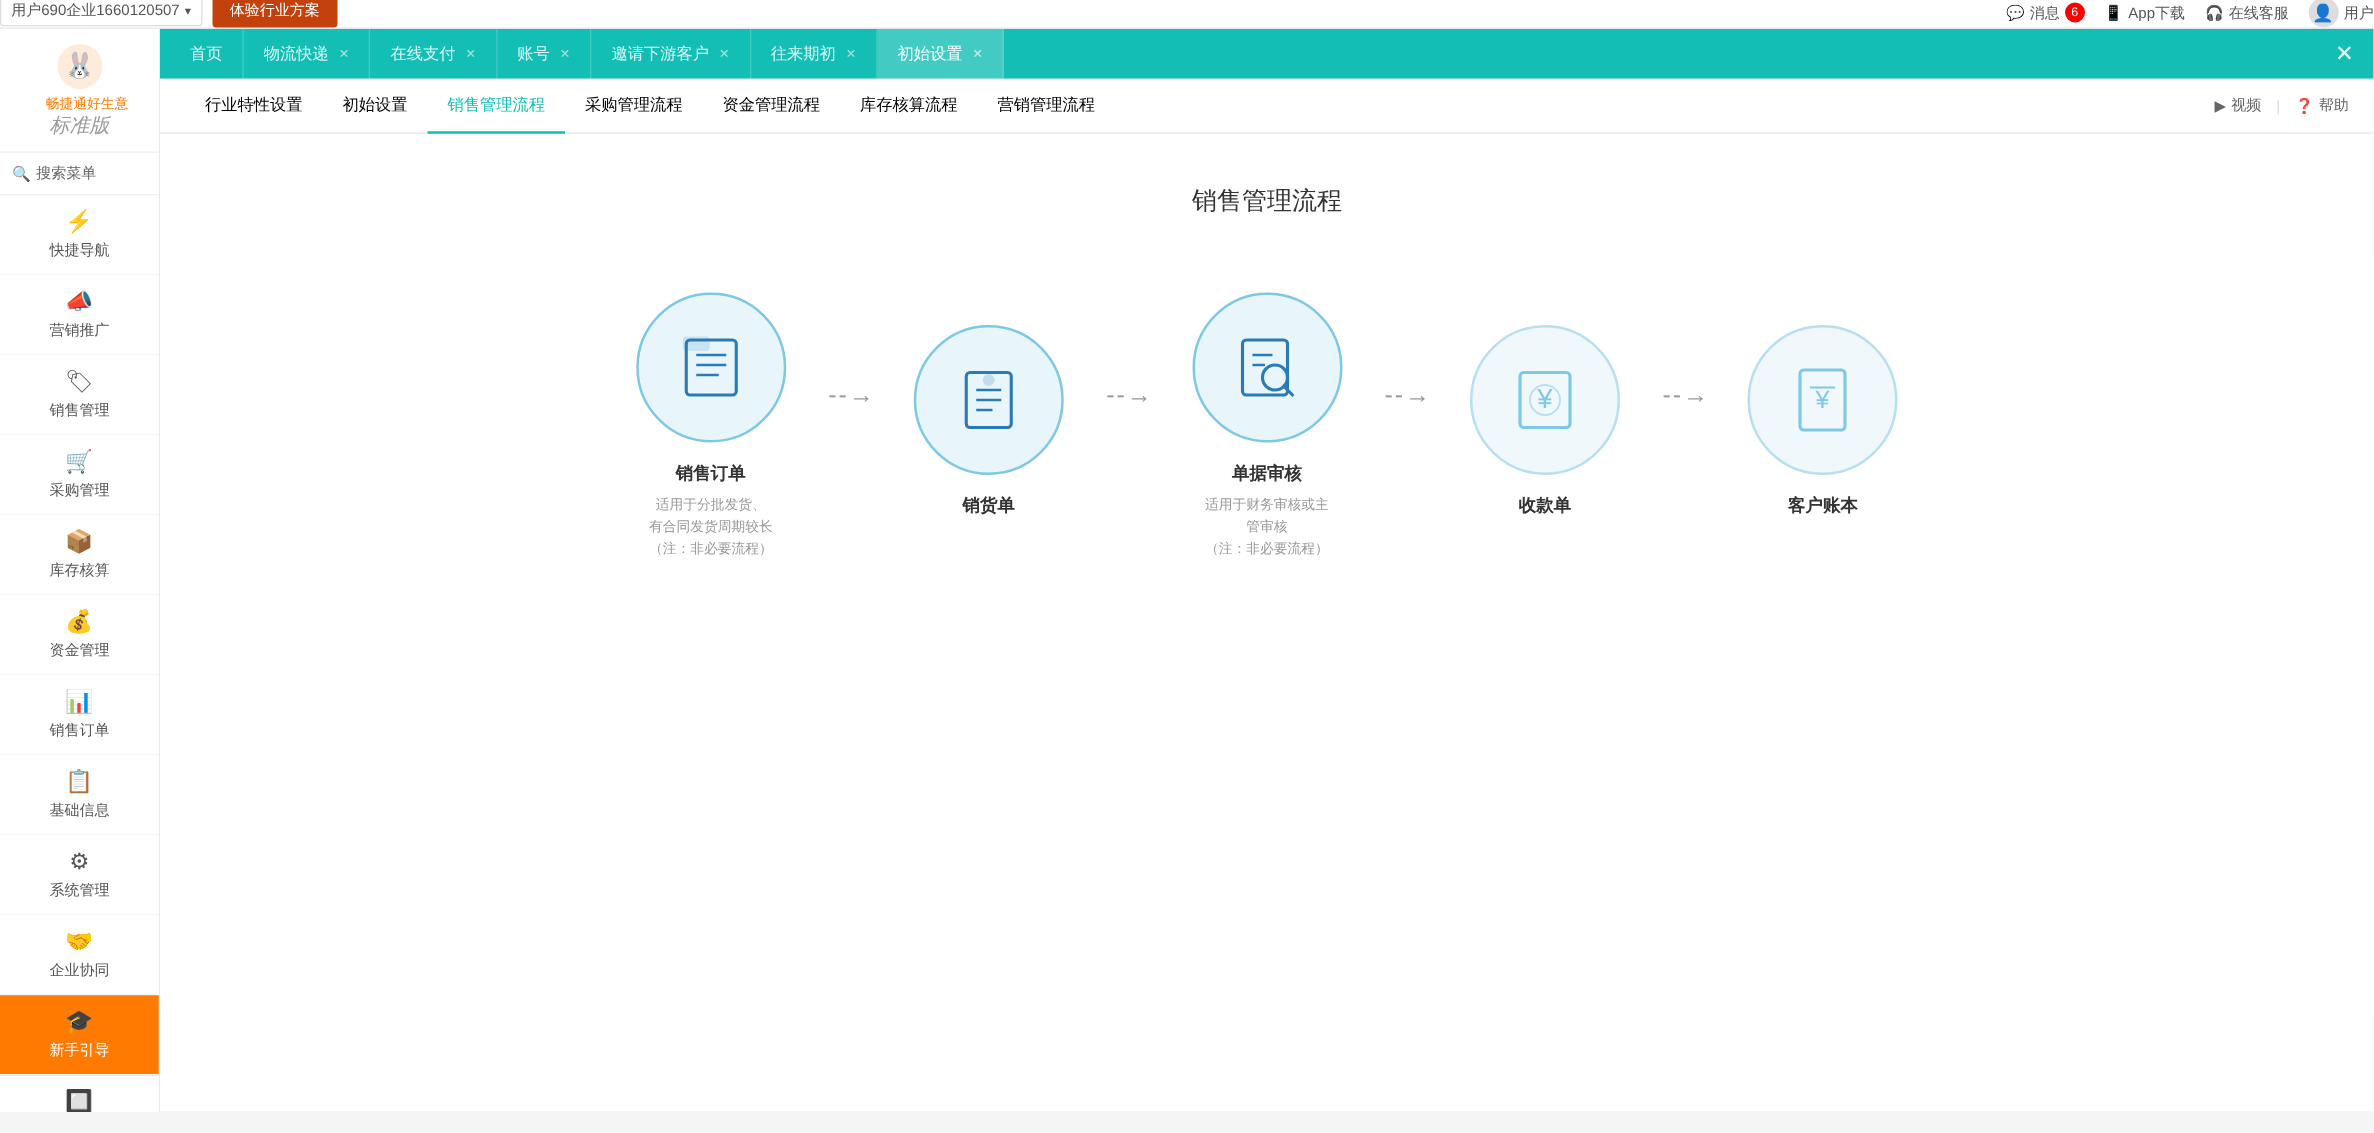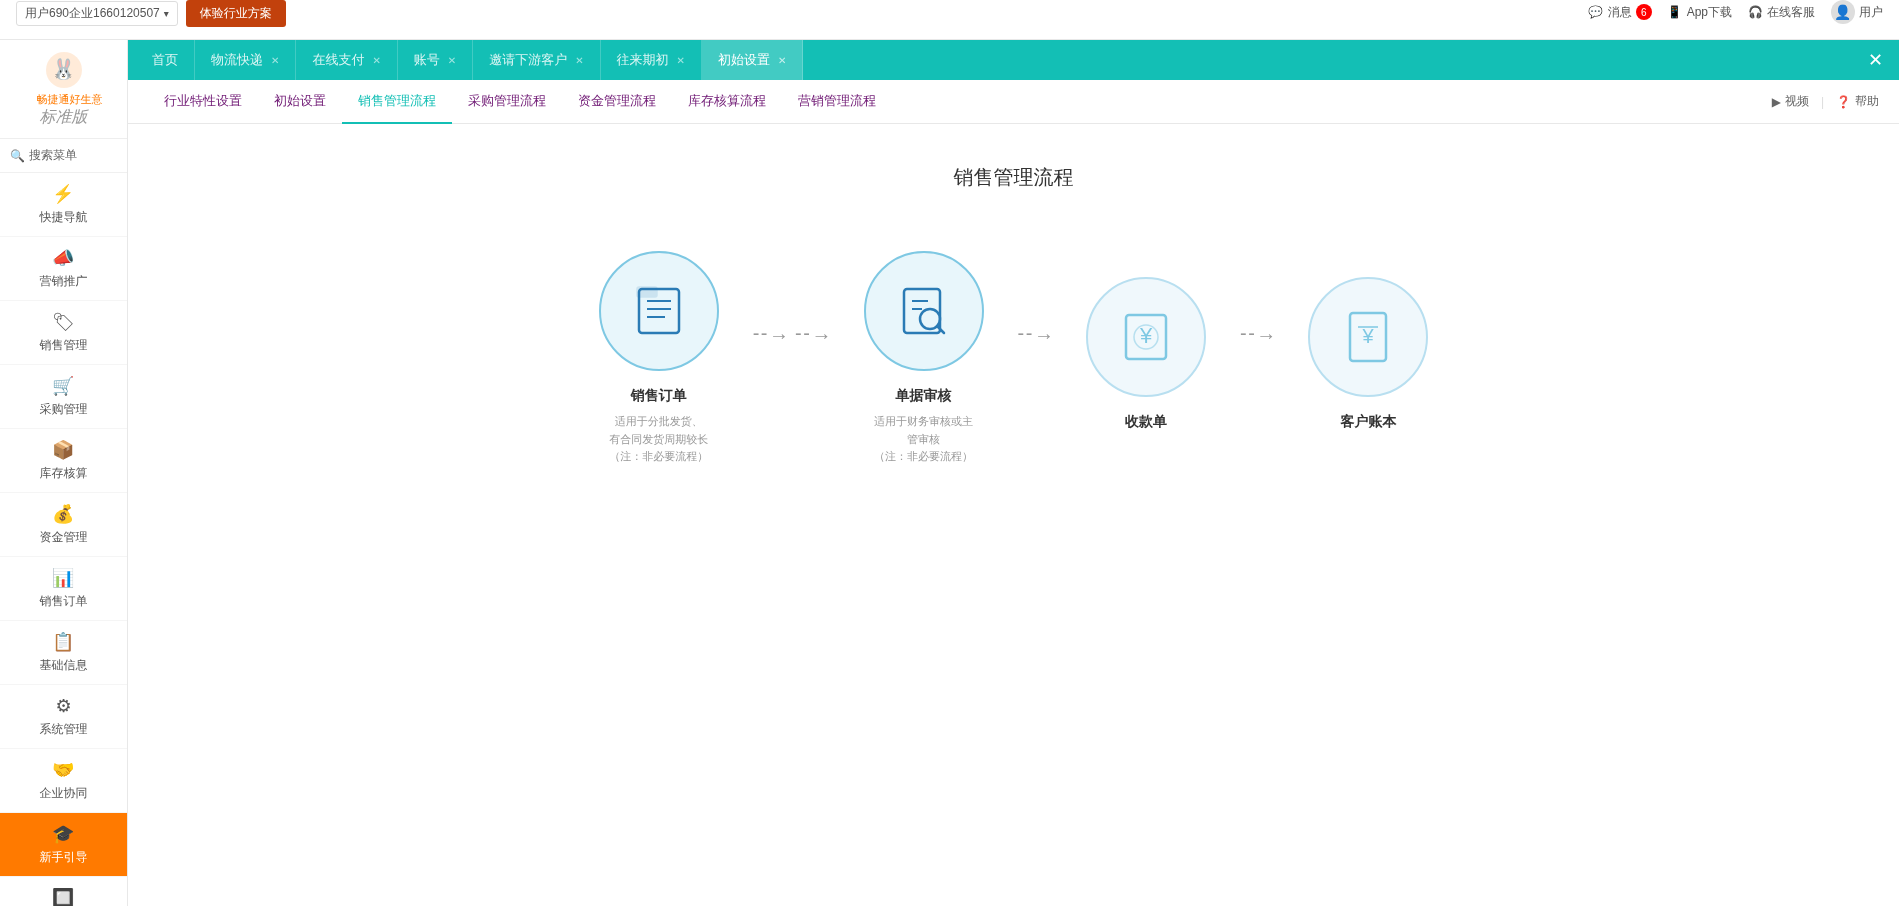--- a/index.html
+++ b/index.html
@@ -1,26 +1,26 @@
 <!DOCTYPE html>
 <html><head>
   <meta charset="utf-8">
   <style>
     * { margin: 0; padding: 0; box-sizing: border-box; }
     body { font-family: "Microsoft YaHei", "PingFang SC", sans-serif; font-size: 13px; color: #333; background: #f5f5f5; width: 1899px; min-height: 906px; }
 
     
     .top-bar {
-      height: 40px;
+      height: 23px;
       background: #fff;
       border-bottom: 1px solid #e8e8e8;
       display: flex;
-      align-items: flex-start;
+      align-items: flex-end;
       justify-content: space-between;
-      padding: 0 16px;
+      padding: 0 0;
     }
     .top-bar-left { display: flex; align-items: center; gap: 8px; }
     .user-selector {
       display: flex; align-items: center; border: 1px solid #ddd; border-radius: 3px;
       padding: 3px 8px; cursor: pointer; font-size: 12px; color: #555; gap: 4px;
     }
     .try-btn {
       background: #c2410c; color: #fff; border: none; border-radius: 3px;
       padding: 5px 14px; font-size: 12px; cursor: pointer;
     }
@@ -85,21 +85,21 @@
     
     .page-content { flex: 1; background: #fff; overflow-y: auto; }
 
     
     .sub-tabs {
       display: flex; align-items: center; border-bottom: 1px solid #e8e8e8;
       padding: 0 20px; justify-content: space-between;
     }
     .sub-tabs-left { display: flex; }
     .sub-tab {
-      padding: 12px 16px; font-size: 13px; color: #701a75; cursor: pointer;
+      padding: 12px 16px; font-size: 13px; color: #000000; cursor: pointer;
       border-bottom: 2px solid transparent; margin-bottom: -1px;
     }
     .sub-tab.active { color: #13bfb5; border-bottom-color: #13bfb5; font-weight: 500; }
     .sub-tabs-right { display: flex; align-items: center; gap: 12px; font-size: 12px; color: #666; }
     .sub-tab-help { display: flex; align-items: center; gap: 4px; cursor: pointer; }
 
     
     .flow-container {
       padding: 40px 60px;
     }
@@ -313,20 +313,33 @@
                 <line x1="18" y1="36" x2="36" y2="36" stroke="#2a7bb5" stroke-width="2"></line>
                 <rect x="8" y="6" width="20" height="10" rx="2" fill="#2a7bb5" opacity="0.15" stroke="#2a7bb5" stroke-width="1.5"></rect>
               </svg>
             </div>
             <div class="step-name">销售订单</div>
             <div class="step-desc">适用于分批发货、<br>有合同发货周期较长<br>（注：非必要流程）</div>
           </div>
 
           <div class="flow-arrow">- - →</div>
 
+          <div class="flow-step">
+            <div class="step-circle">
+              <svg width="60" height="60" viewBox="0 0 60 60" fill="none">
+                <rect x="12" y="8" width="36" height="44" rx="3" stroke="#2a7bb5" stroke-width="2.5" fill="none"></rect>
+                <line x1="20" y1="22" x2="40" y2="22" stroke="#2a7bb5" stroke-width="2"></line>
+                <line x1="20" y1="30" x2="40" y2="30" stroke="#2a7bb5" stroke-width="2"></line>
+                <line x1="20" y1="38" x2="33" y2="38" stroke="#2a7bb5" stroke-width="2"></line>
+                <circle cx="30" cy="14" r="4" fill="#2a7bb5" opacity="0.2" stroke="#2a7bb5" stroke-width="1.5"></circle>
+              </svg>
+            </div>
+            <div class="step-name">销货单</div>
+            <div class="step-desc"></div>
+          </div>
 
           <div class="flow-arrow">- - →</div>
 
           <div class="flow-step">
             <div class="step-circle">
               <svg width="60" height="60" viewBox="0 0 60 60" fill="none">
                 <rect x="10" y="8" width="36" height="44" rx="3" stroke="#2a7bb5" stroke-width="2.5" fill="none"></rect>
                 <circle cx="36" cy="38" r="10" stroke="#2a7bb5" stroke-width="2.5" fill="none"></circle>
                 <line x1="43" y1="45" x2="50" y2="52" stroke="#2a7bb5" stroke-width="2.5" stroke-linecap="round"></line>
                 <line x1="18" y1="20" x2="34" y2="20" stroke="#2a7bb5" stroke-width="2"></line>

